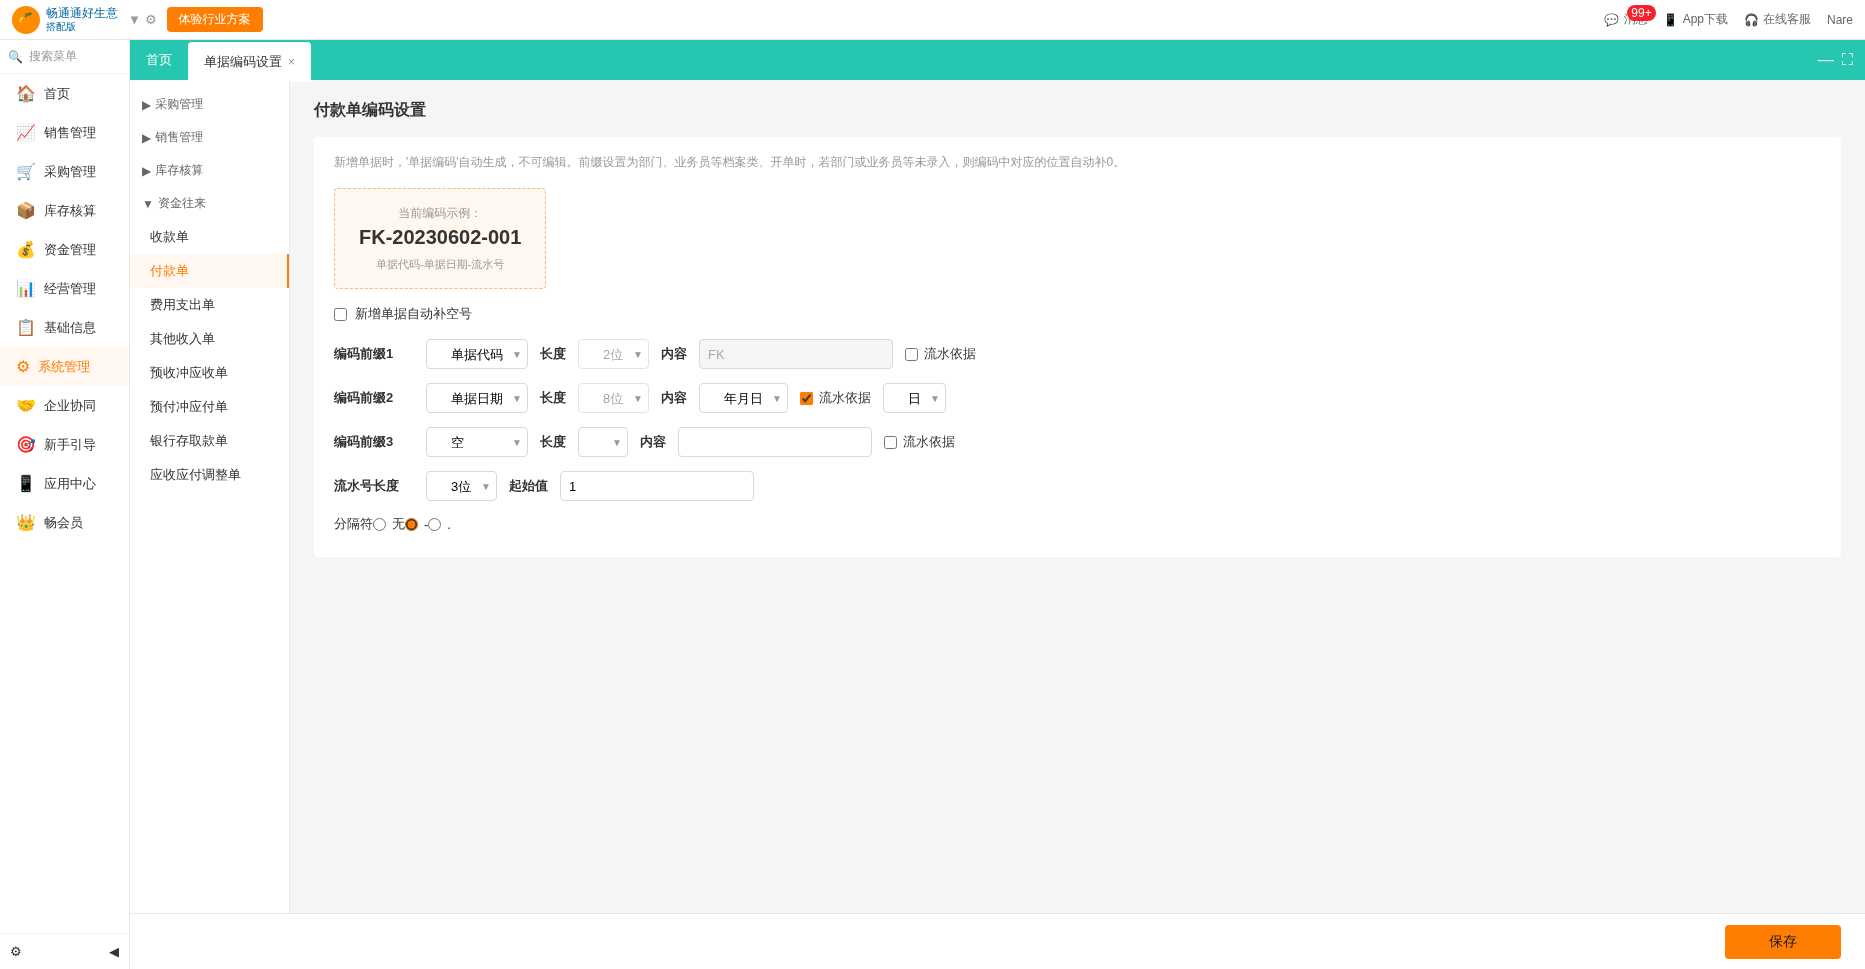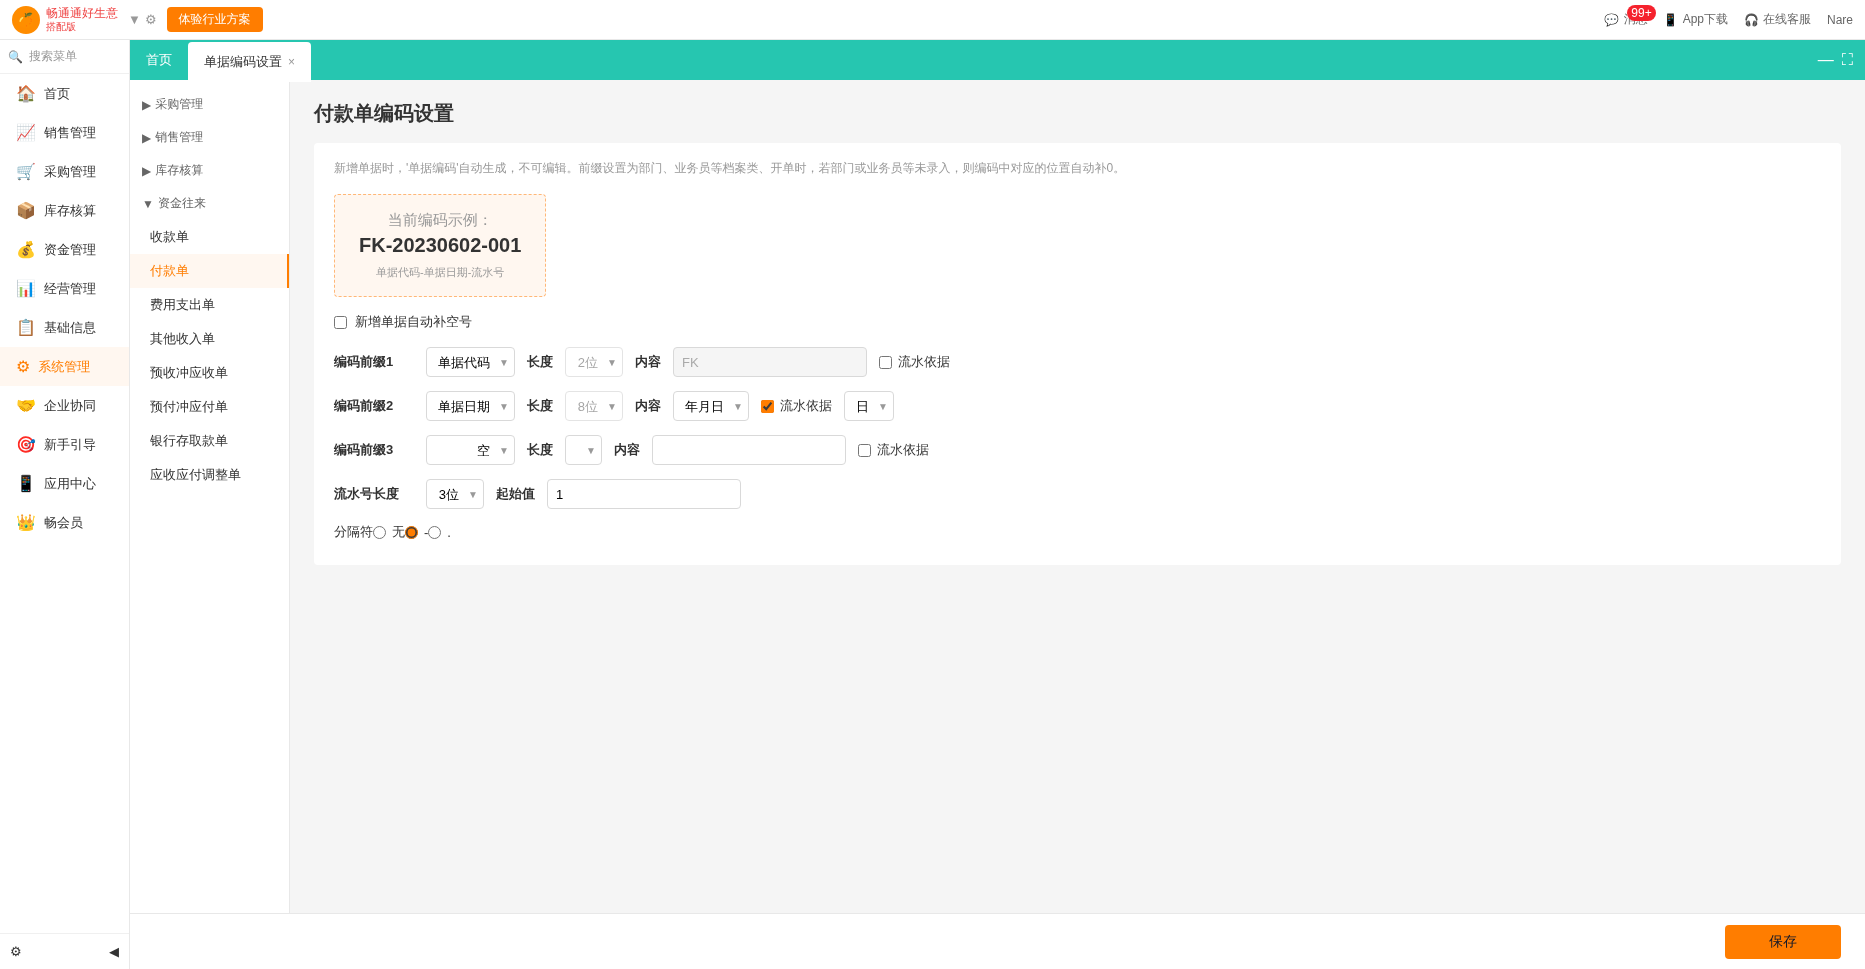--- a/index.html
+++ b/index.html
@@ -3,21 +3,21 @@
   <meta charset="utf-8">
   <style>
     * { box-sizing: border-box; margin: 0; padding: 0; }
     body { font-family: 'Microsoft YaHei', sans-serif; font-size: 13px; background: #f5f5f5; color: #333; display: flex; flex-direction: column; height: 969px; overflow: hidden; }
 
     
     .top-bar { height: 40px; background: #fff; border-bottom: 1px solid #e8e8e8; display: flex; align-items: center; padding: 0 12px; justify-content: space-between; flex-shrink: 0; }
     .top-bar-left { display: flex; align-items: center; gap: 10px; }
     .brand { display: flex; align-items: center; gap: 6px; }
     .brand-icon { width: 28px; height: 28px; background: #ff8c00; border-radius: 50%; display: flex; align-items: center; justify-content: center; color: white; font-size: 14px; }
-    .brand-text { font-size: 12px; color: #ef4444; line-height: 1.2; }
+    .brand-text { font-size: 12px; color: #0369a1; line-height: 1.2; }
     .top-bar-right { display: flex; align-items: center; gap: 16px; font-size: 12px; color: #666; }
     .top-bar-right .msg-badge { position: relative; display: flex; align-items: center; gap: 4px; }
     .badge { background: #f5222d; color: white; font-size: 12px; padding: 1px 4px; border-radius: 8px; position: absolute; top: -6px; right: -8px; }
     .top-bar-right span { display: flex; align-items: center; gap: 4px; cursor: pointer; }
     .top-btn { background: #ff7d00; color: white; border: none; padding: 4px 12px; border-radius: 4px; cursor: pointer; font-size: 12px; }
     .nav-arrows { display: flex; align-items: center; gap: 4px; color: #999; cursor: pointer; }
 
     
     .main-layout { display: flex; flex: 1; overflow: hidden; }
 
@@ -44,33 +44,33 @@
     
     .sub-nav { display: flex; flex-direction: row; flex: 1; overflow: hidden; }
     .sub-sidebar { width: 160px; background: #fff; border-right: 1px solid #e8e8e8; overflow-y: auto; flex-shrink: 0; padding: 8px 0; }
     .sub-nav-group { }
     .sub-nav-header { padding: 8px 12px; color: #666; font-size: 12px; display: flex; align-items: center; gap: 4px; cursor: pointer; }
     .sub-nav-item { padding: 8px 20px; font-size: 13px; color: #333; cursor: pointer; }
     .sub-nav-item.active { background: #fff7f0; color: #ff7d00; border-right: 2px solid #ff7d00; }
 
     
     .page-content { flex: 1; overflow-y: auto; padding: 20px 24px; background: #f5f5f5; }
-    .page-title { font-size: 20px; font-weight: 600; color: #333; margin-bottom: 16px; }
+    .page-title { font-size: 16px; font-weight: 600; color: #333; margin-bottom: 16px; }
 
     
     .encoding-card { background: #fff; border-radius: 4px; padding: 16px 20px; }
     .encoding-type-row { display: flex; align-items: center; gap: 16px; padding: 8px 0; border-bottom: 1px solid #f0f0f0; margin-bottom: 12px; }
     .radio-group { display: flex; align-items: center; gap: 16px; }
     .radio-label { display: flex; align-items: center; gap: 6px; cursor: pointer; font-size: 13px; }
     .radio-label input[type="radio"] { accent-color: #ff7d00; }
 
     .info-text { font-size: 12px; color: #999; margin-bottom: 16px; line-height: 1.6; }
 
     .code-preview { background: #fff7f0; border: 1px dashed #ffb777; border-radius: 4px; padding: 16px 24px; display: inline-block; margin-bottom: 16px; text-align: center; }
-    .code-preview-label { font-size: 15px; color: #999; margin-bottom: 4px; }
+    .code-preview-label { font-size: 12px; color: #999; margin-bottom: 4px; }
     .code-preview-value { font-size: 20px; font-weight: 600; color: #333; }
     .code-preview-desc { font-size: 11px; color: #999; margin-top: 8px; }
 
     .auto-fill-row { display: flex; align-items: center; gap: 8px; margin-bottom: 16px; font-size: 13px; color: #333; }
     .auto-fill-row input[type="checkbox"] { accent-color: #ff7d00; }
 
     .form-row { display: flex; align-items: center; gap: 12px; margin-bottom: 14px; flex-wrap: wrap; }
     .form-label { width: 80px; font-size: 13px; color: #333; flex-shrink: 0; font-weight: bold; }
     .form-input { height: 30px; padding: 0 8px; border: 1px solid #d9d9d9; border-radius: 4px; font-size: 13px; min-width: 80px; background: #fff; outline: none; }
     .form-input:disabled { background: #f5f5f5; color: #aaa; }
@@ -80,21 +80,21 @@
 
     .sep-row { display: flex; align-items: center; margin-bottom: 8px; }
     .sep-label { font-size: 13px; color: #333; }
 
     
     .bottom-bar { height: 56px; background: #fff; border-top: 1px solid #e8e8e8; display: flex; align-items: center; justify-content: flex-end; padding: 0 24px; flex-shrink: 0; }
     .save-btn { background: #ff7d00; color: #0f172a; border: none; padding: 8px 44px; border-radius: 4px; font-size: 14px; cursor: pointer; }
 
     select { appearance: none; -webkit-appearance: none; }
     .select-wrapper { position: relative; display: inline-flex; align-items: center; }
-    .select-wrapper select { padding-right: 24px; height: 30px; padding-left: 11px; border: 1px solid #d9d9d9; border-radius: 4px; font-size: 13px; background: #fff; outline: none; cursor: pointer; text-align: right; }
+    .select-wrapper select { padding-right: 24px; height: 30px; padding-left: 24px; border: 1px solid #d9d9d9; border-radius: 4px; font-size: 13px; background: #fff; outline: none; cursor: pointer; }
     .select-arrow { position: absolute; right: 6px; pointer-events: none; color: #999; font-size: 10px; }
 
     .teal-bg { background: #26c6b0; }
   </style>
 </head>
 <body>
 
 <div class="top-bar">
   <div class="top-bar-left">
     <div class="brand">

